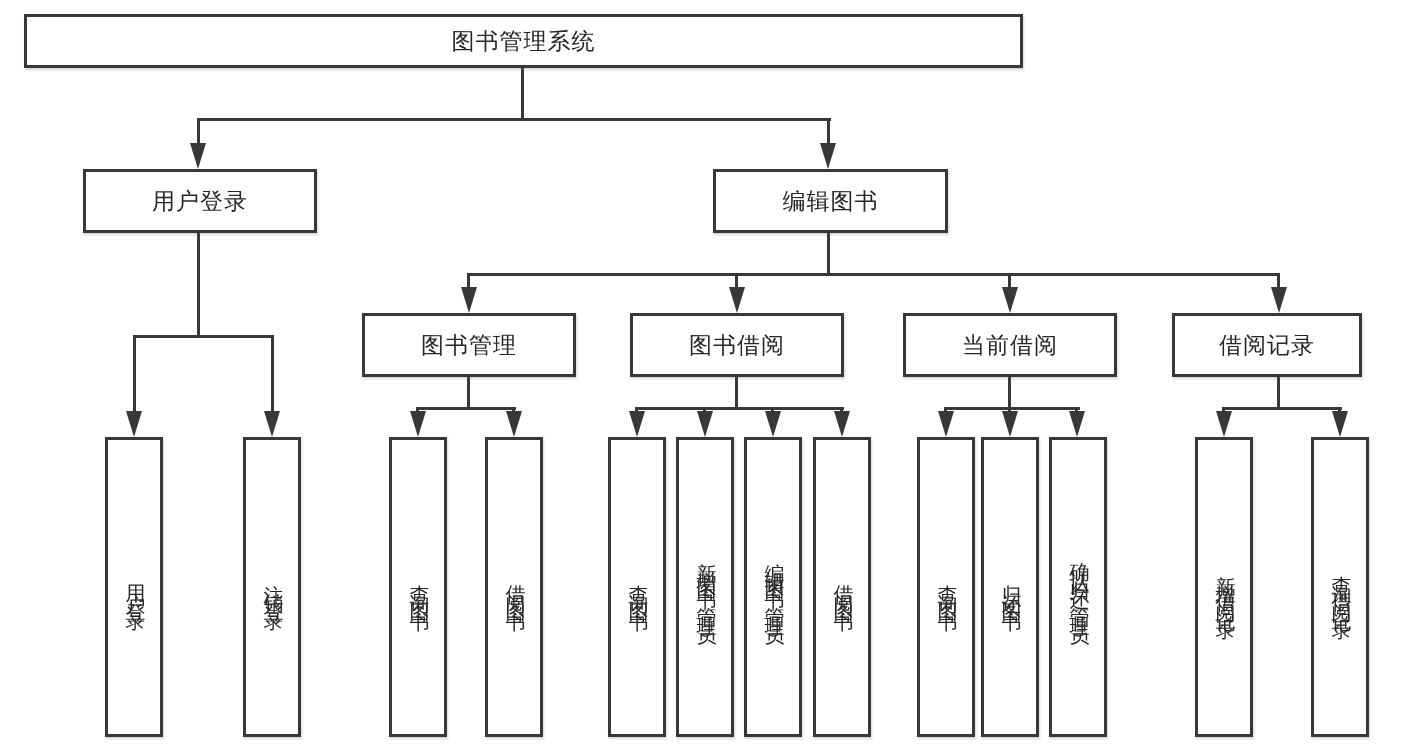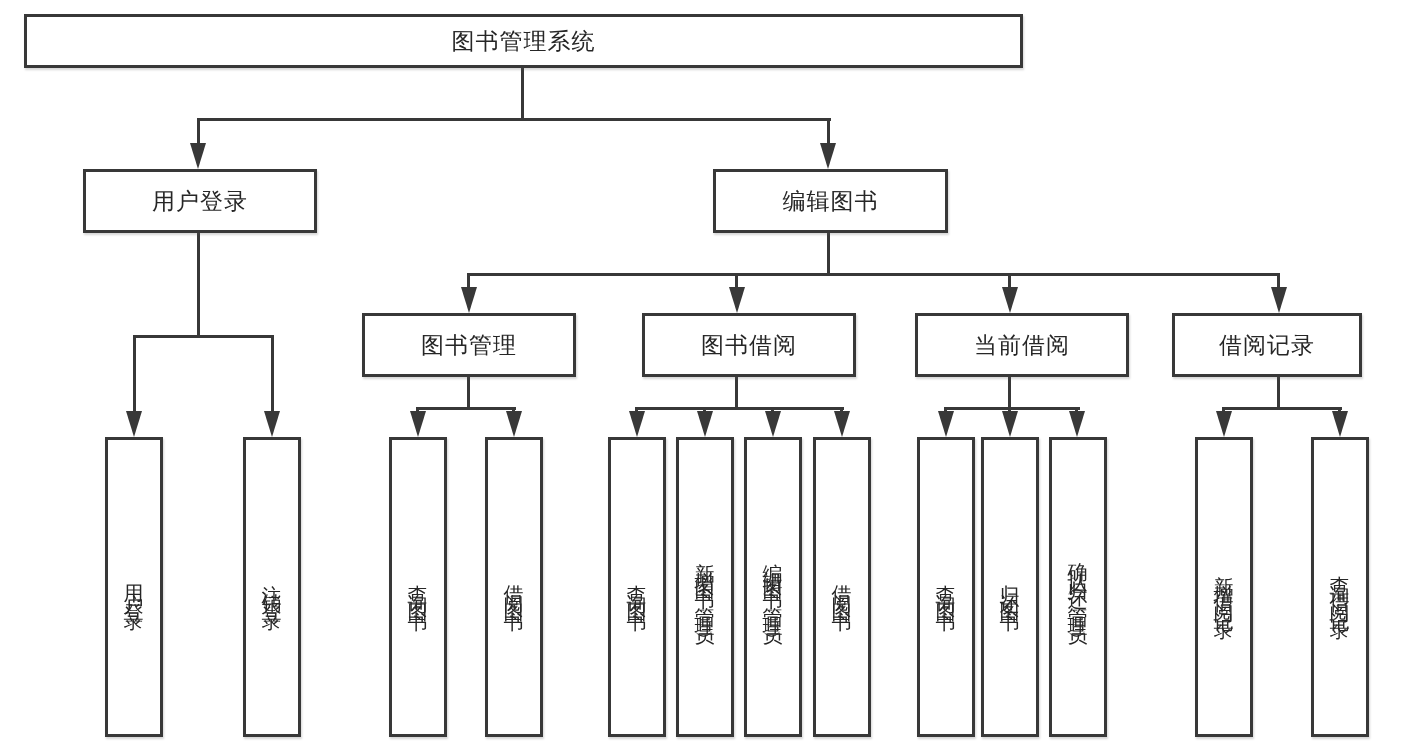--- a/index.html
+++ b/index.html
@@ -2,21 +2,21 @@
 <html><head>
 <meta charset="utf-8">
 <style>
   html, body { margin: 0; padding: 0; background: #ffffff; }
   #canvas {
     position: relative;
     width: 1405px;
     height: 747px;
     background: #ffffff;
     overflow: hidden;
-    font-family: Liberation Serif, serif;
+    font-family: Liberation Mono, monospace;
     color: #262626;
   }
   
   .box {
     position: absolute;
     box-sizing: border-box;
     background: #ffffff;
     border: 3px solid #383838;
     display: flex;
     align-items: center;
@@ -59,22 +59,22 @@
     border-left: 8px solid transparent;
     border-right: 8px solid transparent;
     border-top: 26px solid #383838;
     z-index: 1;
   }
   
   .n-root   { left: 24px;   top: 14px;  width: 999px; height: 54px; }
   .n-ulogin { left: 83px;   top: 169px; width: 234px; height: 64px; }
   .n-bmgmt  { left: 713px;  top: 169px; width: 235px; height: 64px; }
   .n-nbrec  { left: 362px;  top: 313px; width: 214px; height: 64px; }
-  .n-bborr  { left: 630px;  top: 313px; width: 214px; height: 64px; margin-left: 12px; }
-  .n-cborr  { left: 903px;  top: 313px; width: 214px; height: 64px; margin-left: 12px; }
+  .n-bborr  { left: 630px;  top: 313px; width: 214px; height: 64px; }
+  .n-cborr  { left: 903px;  top: 313px; width: 214px; height: 64px; }
   .n-brec   { left: 1172px; top: 313px; width: 190px; height: 64px; }
   
   .lf-1  { left: 105px; }  .lf-2  { left: 243px; }
   .lf-3  { left: 389px; }  .lf-4  { left: 485px; }
   .lf-5  { left: 608px; }  .lf-6  { left: 676px; }
   .lf-7  { left: 744px; }  .lf-8  { left: 813px; }
   .lf-9  { left: 917px; }  .lf-10 { left: 981px; }  .lf-11 { left: 1049px; }
   .lf-12 { left: 1195px; } .lf-13 { left: 1311px; }
   
   .watermark {

